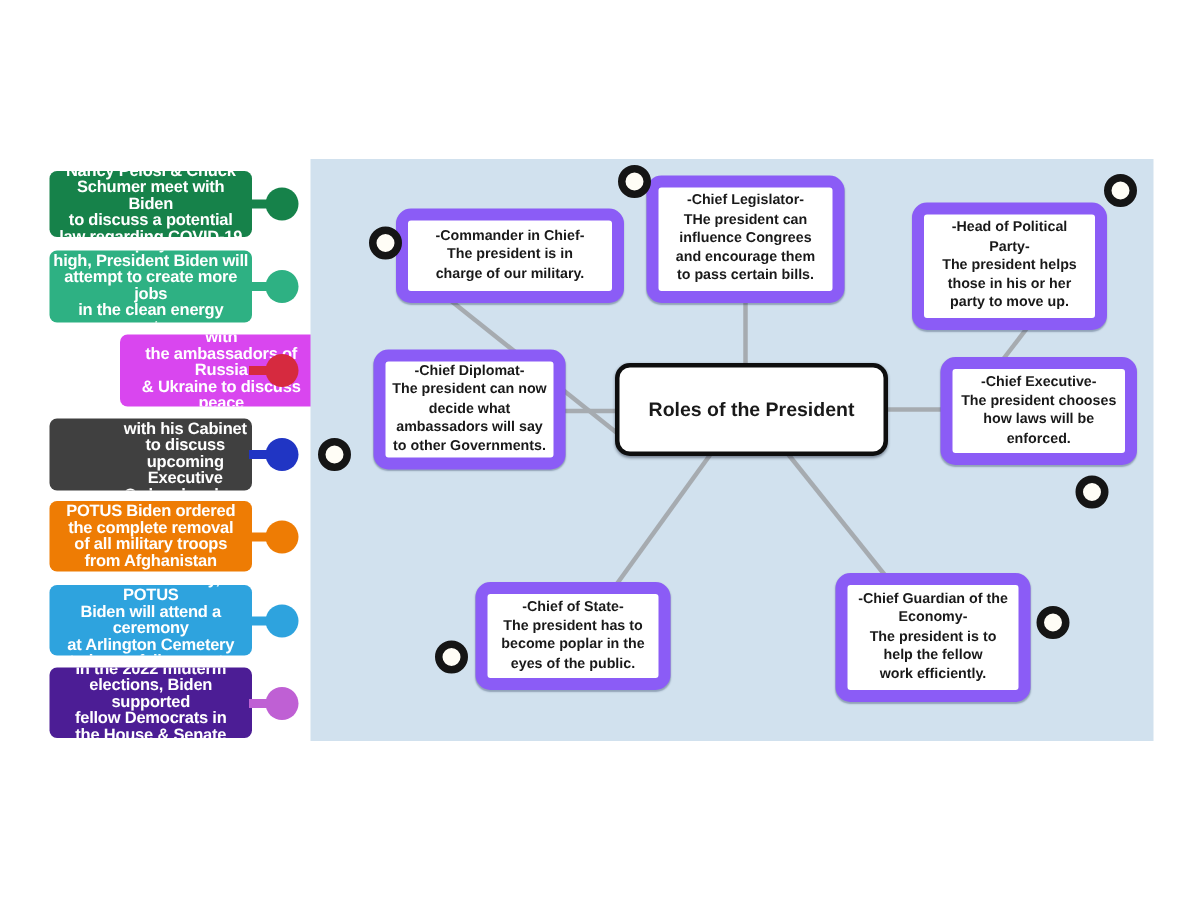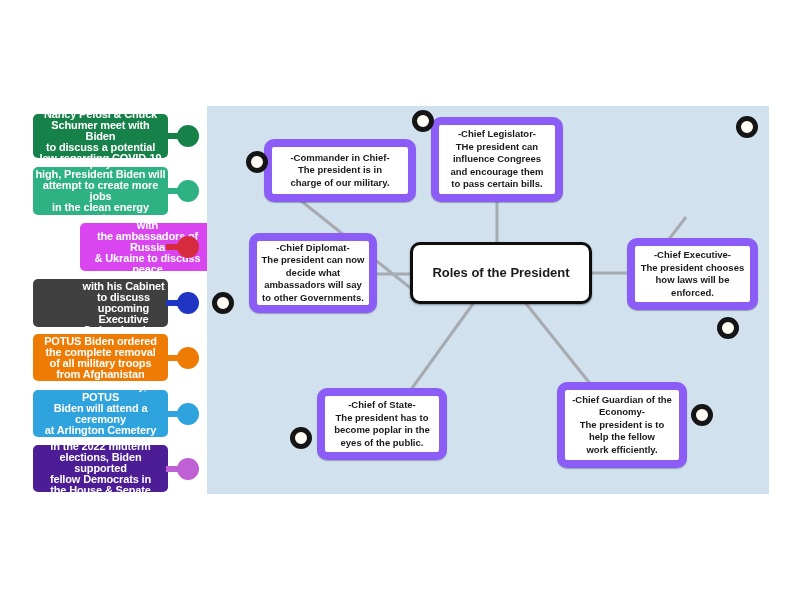--- a/index.html
+++ b/index.html
@@ -142,20 +142,25 @@
   </svg>
 
   <div class="node n-commander">-Commander in Chief-
 The president is in
 charge of our military.</div>
   <div class="node n-legislator">-Chief Legislator-
 THe president can
 influence Congrees
 and encourage them
 to pass certain bills.</div>
+  <div class="node n-party">-Head of Political
+Party-
+The president helps
+those in his or her
+party to move up.</div>
   <div class="node n-diplomat">-Chief Diplomat-
 The president can now
 decide what
 ambassadors will say
 to other Governments.</div>
   <div class="node n-center">Roles of the President</div>
   <div class="node n-executive">-Chief Executive-
 The president chooses
 how laws will be
 enforced.</div>

